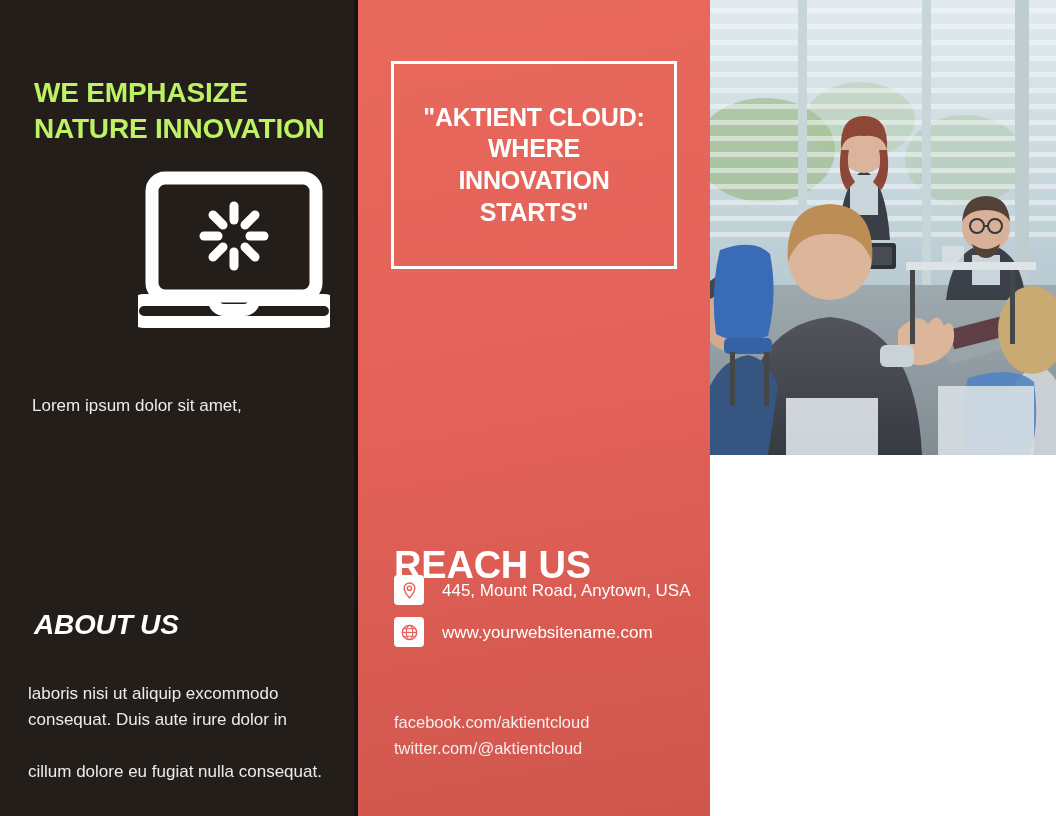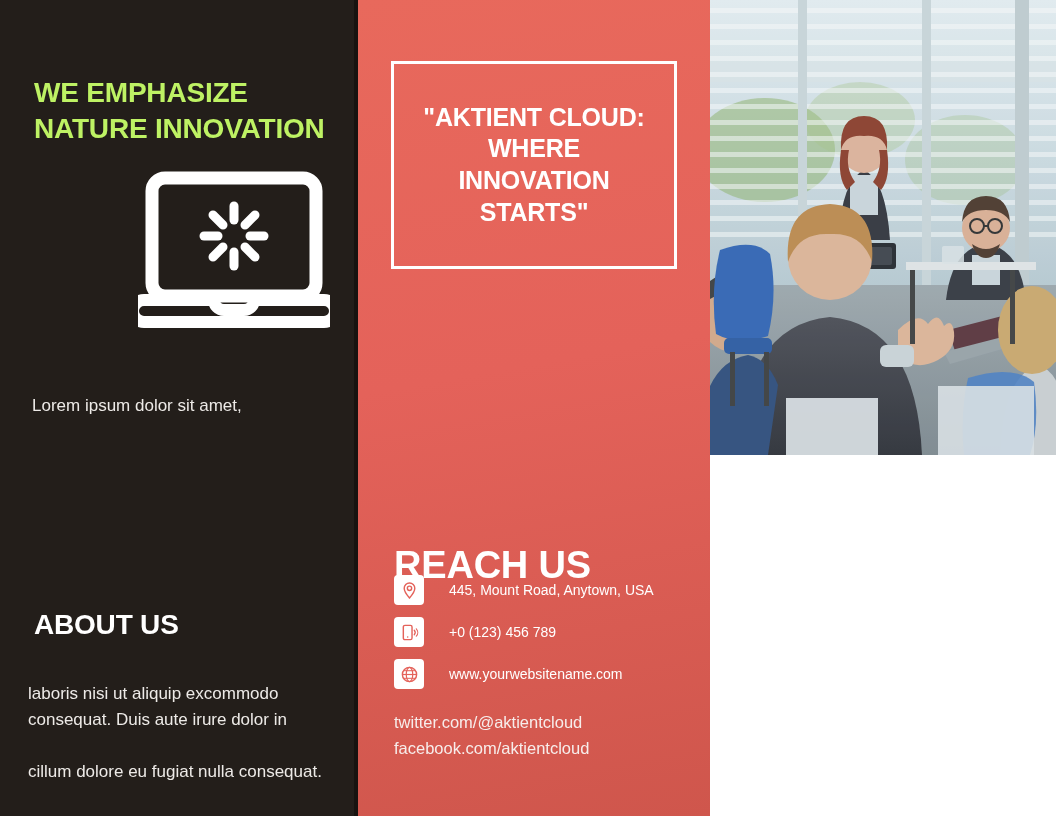--- a/index.html
+++ b/index.html
@@ -31,21 +31,21 @@
   .laptop-icon{
     position:absolute;left:138px;top:168px;width:192px;height:170px;
   }
   .lorem-text{
     position:absolute;left:32px;top:376px;width:320px;
     color:#EDEAE7;font-size:17px;line-height:1.5;
   }
   .about-title{
     position:absolute;left:34px;top:586px;
     color:#ffffff;font-size:28px;font-weight:bold;
-    letter-spacing:-0.2px;text-transform:uppercase;
+    letter-spacing:-0.2px;text-transform:uppercase;font-style:italic;
   }
   .about-body{
     position:absolute;left:28px;top:638px;width:324px;
     color:#EDEAE7;font-size:17px;line-height:1.53;
   }
 
   
   .panel-red{
     position:relative;
     width:352px;height:816px;flex:0 0 352px;
@@ -71,21 +71,21 @@
     position:absolute;left:36px;top:575px;width:310px;
   }
   .contact-row{
     display:flex;align-items:center;margin-bottom:12px;height:30px;
   }
   .contact-ico{
     width:30px;height:30px;flex:0 0 30px;border-radius:4px;
     background:#ffffff;display:flex;align-items:center;justify-content:center;
   }
   .contact-txt{
-    margin-left:25px;color:#ffffff;font-size:14px;line-height:1;
+    margin-left:18px;color:#ffffff;font-size:17px;line-height:1;
     white-space:nowrap;
   }
   .social-list{
     position:absolute;left:36px;top:710px;width:310px;
     color:#F7EDEB;font-size:16.5px;line-height:1.55;
   }
 
   
   .panel-right{
     position:relative;width:346px;height:816px;flex:0 0 346px;
@@ -163,49 +163,38 @@
       <div class="contact-row">
         <span class="contact-ico">
           <svg viewBox="0 0 24 24" width="19" height="19" aria-hidden="true">
             <path d="M12 2.6c-3.7 0-6.7 3-6.7 6.7 0 4.9 6.7 12.1 6.7 12.1s6.7-7.2 6.7-12.1c0-3.7-3-6.7-6.7-6.7z" fill="none" stroke="#E4625A" stroke-width="1.8"></path>
             <circle cx="12" cy="9.2" r="2.7" fill="none" stroke="#E4625A" stroke-width="1.8"></circle>
           </svg>
         </span>
         <span class="contact-txt">445, Mount Road, Anytown, USA</span>
       </div>
 
-      <div class="contact-row">
-        <span class="contact-ico">
-          <svg viewBox="0 0 24 24" width="19" height="19" aria-hidden="true">
-            <rect x="4.2" y="3" width="11" height="18" rx="2" ry="2" fill="none" stroke="#E4625A" stroke-width="1.8"></rect>
-            <circle cx="9.7" cy="17.6" r="0.95" fill="#E4625A"></circle>
-            <path d="M18 9.2a4.2 4.2 0 0 1 0 5.6" fill="none" stroke="#E4625A" stroke-width="1.6" stroke-linecap="round"></path>
-            <path d="M20.6 7.3a7 7 0 0 1 0 9.4" fill="none" stroke="#E4625A" stroke-width="1.4" stroke-linecap="round"></path>
-          </svg>
-        </span>
-        <span class="contact-txt">+0 (123) 456 789</span>
-      </div>
 
       <div class="contact-row">
         <span class="contact-ico">
           <svg viewBox="0 0 24 24" width="19" height="19" aria-hidden="true">
             <circle cx="12" cy="12" r="9" fill="none" stroke="#E4625A" stroke-width="1.8"></circle>
             <ellipse cx="12" cy="12" rx="4.1" ry="9" fill="none" stroke="#E4625A" stroke-width="1.5"></ellipse>
             <line x1="3" y1="12" x2="21" y2="12" stroke="#E4625A" stroke-width="1.5"></line>
             <line x1="4.6" y1="7.2" x2="19.4" y2="7.2" stroke="#E4625A" stroke-width="1.3"></line>
             <line x1="4.6" y1="16.8" x2="19.4" y2="16.8" stroke="#E4625A" stroke-width="1.3"></line>
           </svg>
         </span>
         <span class="contact-txt">www.yourwebsitename.com</span>
       </div>
     </div>
 
     <div class="social-list">
+      <div>facebook.com/aktientcloud</div>
       <div>twitter.com/@aktientcloud</div>
-      <div>facebook.com/aktientcloud</div>
     </div>
   </section>
 
   <section class="panel-right">
 
     <div class="photo">
       <svg viewBox="0 0 346 455" width="346" height="455" aria-hidden="true">
         <defs>
           <linearGradient id="winG" x1="0" y1="0" x2="0" y2="1">
             <stop offset="0%" stop-color="#e9f1f4"></stop>

